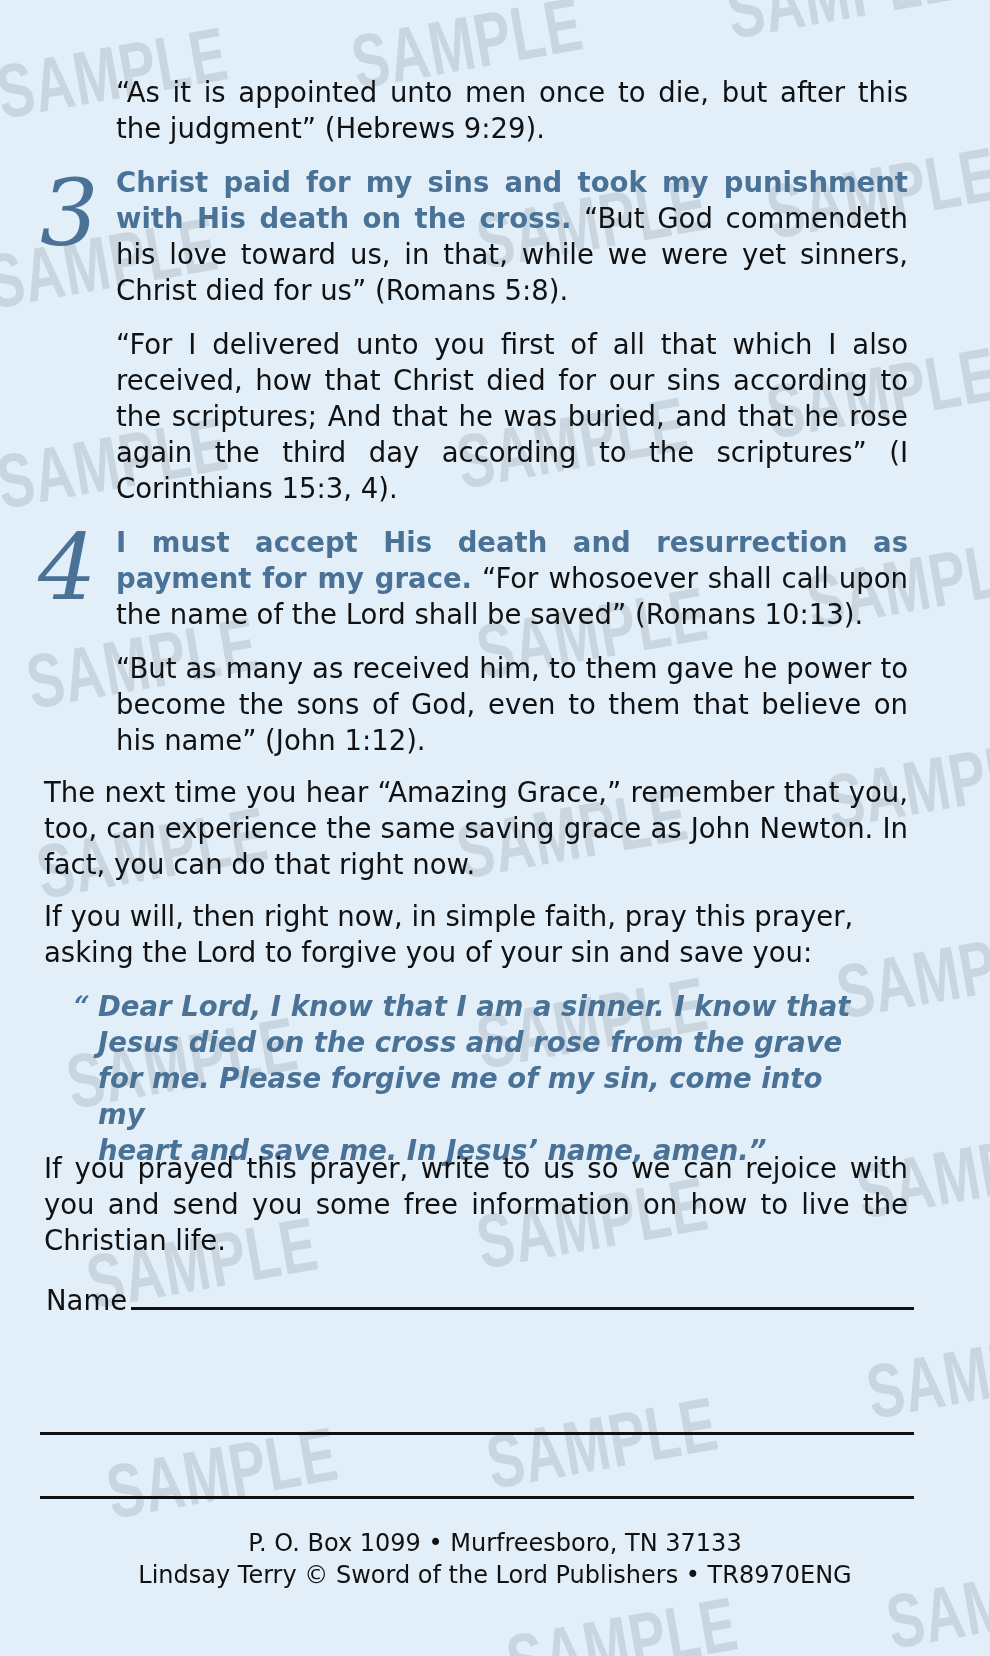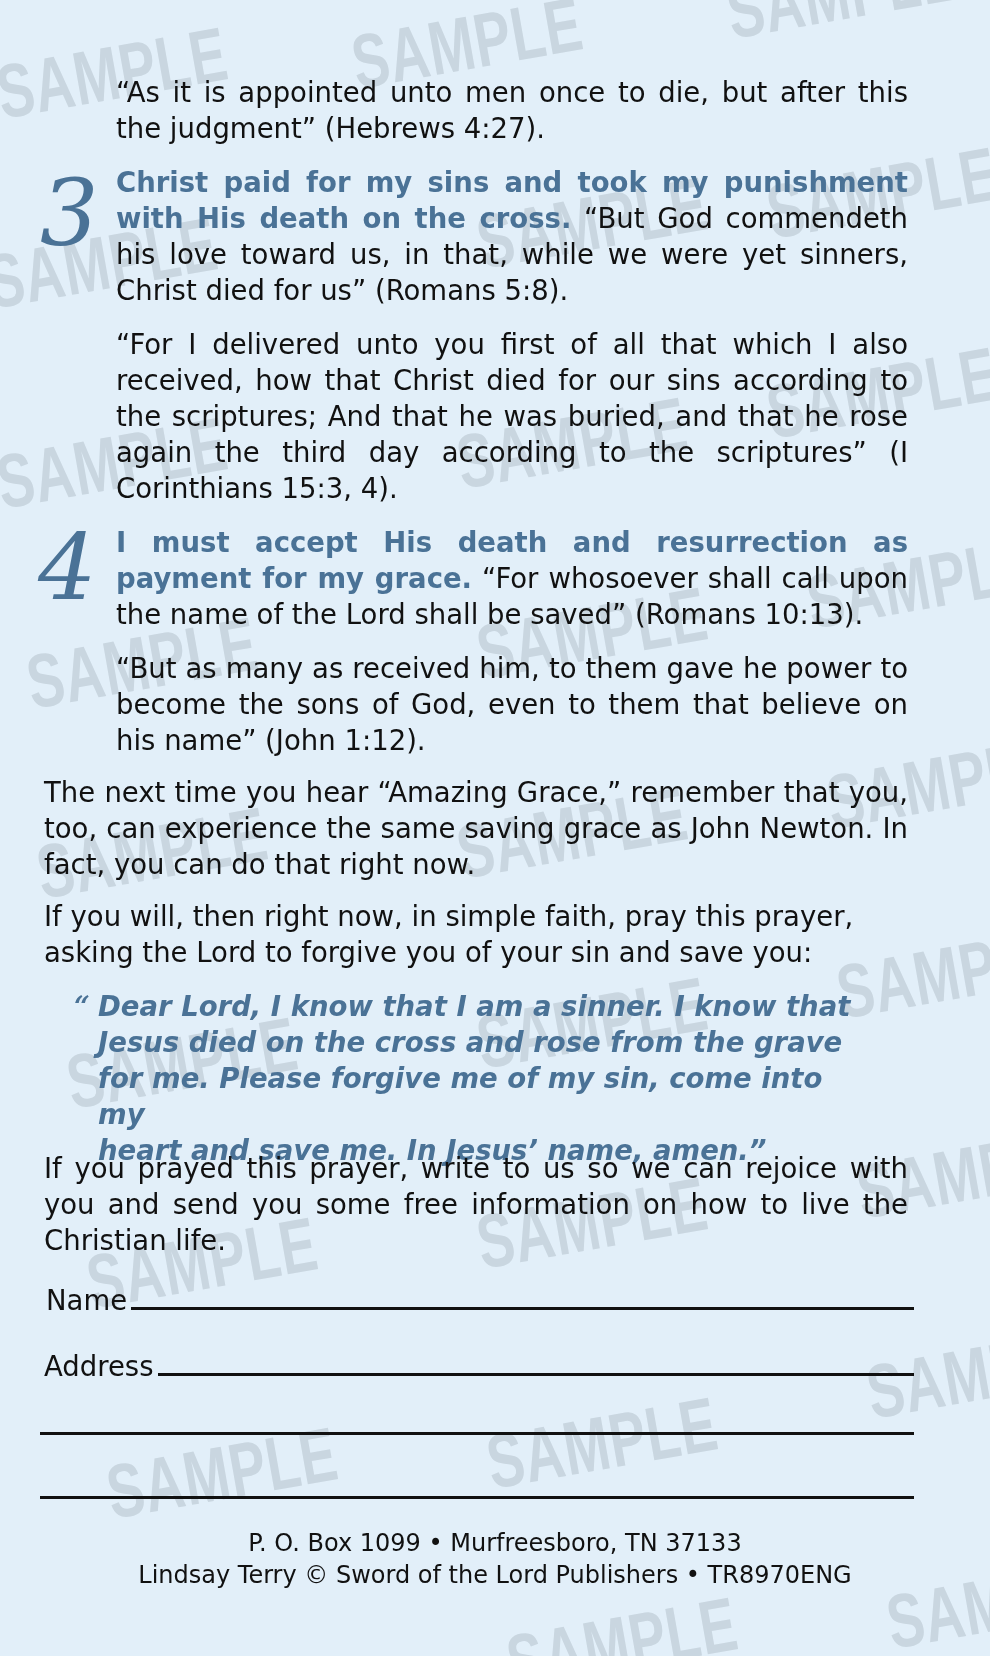--- a/index.html
+++ b/index.html
@@ -77,21 +77,21 @@
     <div class="wm" style="left: 860px; top: 1350px;">SAMPLE</div>
     <div class="wm" style="left: 480px; top: 1420px;">SAMPLE</div>
     <div class="wm" style="left: 100px; top: 1450px;">SAMPLE</div>
     <div class="wm" style="left: 880px; top: 1580px;">SAMPLE</div>
     <div class="wm" style="left: 500px; top: 1620px;">SAMPLE</div>
   </div>
 
 <div class="content">
 
   <div class="block just" style="left:116px; top:74px; width:792px;">
-    <span class="it">“As it is appointed unto men once to die, but after this the judgment”</span><span> (Hebrews 4:27).</span>
+    <span class="it">“As it is appointed unto men once to die, but after this the judgment”</span><span> (Hebrews 9:29).</span>
   </div>
 
   <div class="num" style="left:40px; top:168px;">3</div>
   <div class="block just" style="left:116px; top:164px; width:792px;">
     <span class="blue bold">Christ paid for my sins and took my punishment with His death on the cross.</span><span class="it"> “But God commendeth his love toward us, in that, while we were yet sinners, Christ died for us”</span><span> (Romans 5:8).</span>
   </div>
 
   <div class="block just" style="left:116px; top:326px; width:792px;">
     <span class="it">“For I delivered unto you first of all that which I also received, how that Christ died for our sins according to the scriptures; And that he was buried, and that he rose again the third day according to the scriptures”</span><span> (I Corinthians 15:3, 4).</span>
   </div>
@@ -116,22 +116,18 @@
     <div>for me. Please forgive me of my sin, come into my</div>
     <div>heart and save me. In Jesus’ name, amen.”</div>
   </div>
 
   <div class="block just" style="left:44px; top:1150px; width:864px;">If you prayed this prayer, write to us so we can rejoice with you and send you some free information on how to live the Christian life.</div>
 
   <div class="form-row" style="left:46px; top:1284px; width:868px;">
     <span class="form-label">Name</span>
     <span class="form-line"></span>
   </div>
-  <div class="form-row" style="left:44px; top:1350px; width:870px;">
-    <span class="form-label">Address</span>
-    <span class="form-line"></span>
-  </div>
   <div class="rule" style="left:40px; top:1432px; width:874px;"></div>
   <div class="rule" style="left:40px; top:1496px; width:874px;"></div>
 
   <div class="footer" style="top:1527px;">P. O. Box 1099 • Murfreesboro, TN 37133</div>
   <div class="footer" style="top:1559px;">Lindsay Terry © Sword of the Lord Publishers • TR8970ENG</div>
 </div>
 
 </body></html>

